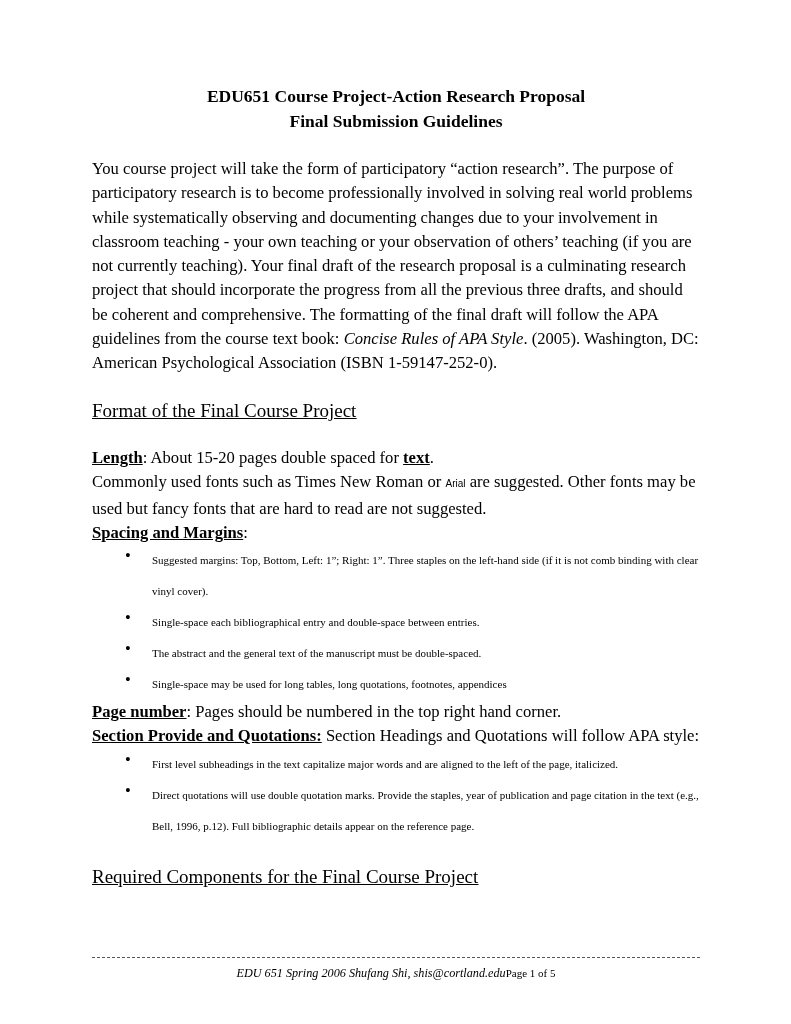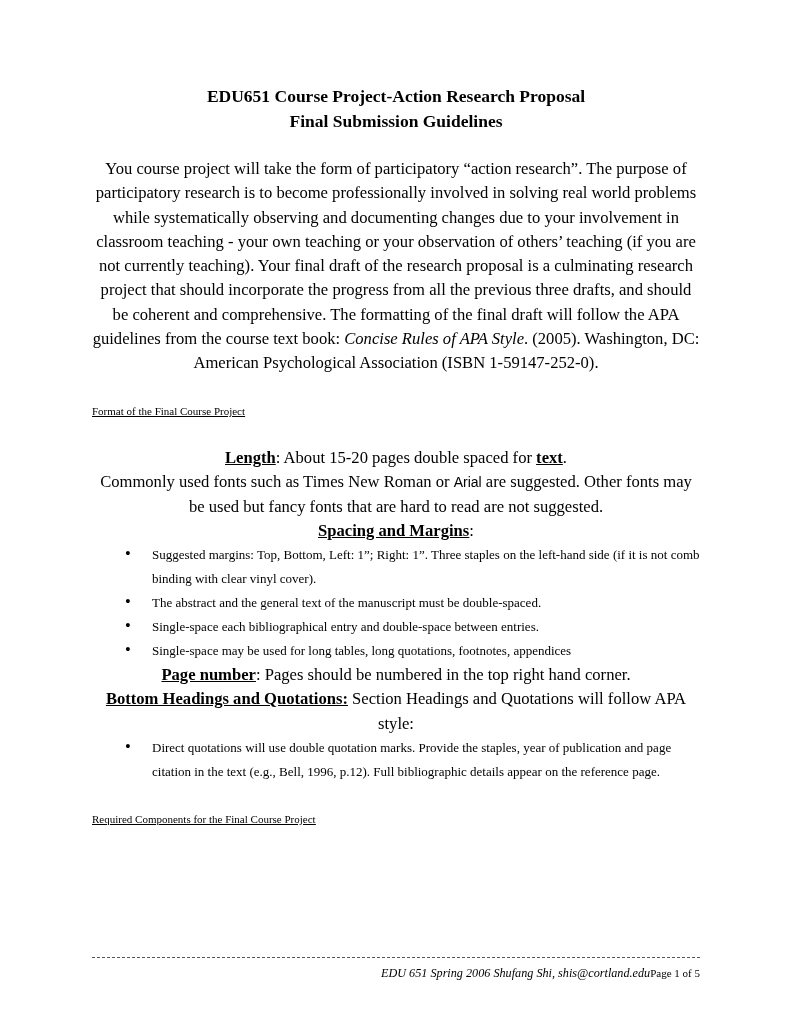--- a/index.html
+++ b/index.html
@@ -32,48 +32,48 @@
     line-height: 24.5px;
     margin: 0;
   }
   .doc-title .line2 {
     display: block;
   }
   p.para {
     margin: 0;
     font-size: 16.6px;
     line-height: 24.3px;
-    text-align: center;
+    text-align: left;
   }
   .spacer-lg { height: 24px; }
   .spacer-md { height: 23px; }
   .heading-underline {
-    font-size: 11px;
+    font-size: 19px;
     line-height: 24.3px;
     text-decoration: underline;
     margin: 0;
     display: block;
   }
   .heading-underline span { text-decoration: underline; }
   b, .bold { font-weight: bold; text-decoration: underline; }
   i, .ital { font-style: italic; }
   .sans-inline {
     font-family: "Liberation Sans", "DejaVu Sans", sans-serif;
-    font-size: 14px;
+    font-size: 10px;
   }
   ul.bullets {
     margin: 0;
     padding: 0;
     list-style: none;
   }
   ul.bullets > li {
     position: relative;
     padding-left: 60px;
-    font-size: 13px;
-    line-height: 24px;
+    font-size: 11px;
+    line-height: 31px;
     margin: 0;
   }
   ul.bullets > li::before {
     content: "\2022";
     position: absolute;
     left: 33px;
     top: -1px;
     font-size: 16.6px;
     line-height: 24.3px;
   }
@@ -86,21 +86,21 @@
     border-top: 1px dashed #555555;
     margin: 0;
     height: 0;
   }
   .footer {
     position: absolute;
     left: 92px;
     top: 964px;
     width: 608px;
     display: flex;
-    justify-content: flex-end;
+    justify-content: center;
     align-items: baseline;
   }
   .footer-left {
     font-style: italic;
     font-size: 12.2px;
     line-height: 17px;
     white-space: nowrap;
   }
   .footer-right {
     font-size: 11px;
@@ -133,30 +133,31 @@
 
     <p class="para"><b>Length</b><span>: About 15-20 pages double spaced for </span><b>text</b><span>.</span></p>
 
 
     <p class="para"><span>Commonly used fonts such as Times New Roman or </span><span class="sans-inline">Arial</span><span> are suggested. Other fonts may be used but fancy fonts that are hard to read are not suggested.</span></p>
 
     <p class="para"><b>Spacing and Margins</b><span>:</span></p>
 
     <ul class="bullets">
       <li>Suggested margins: Top, Bottom, Left: 1”; Right: 1”. Three staples on the left-hand side (if it is not comb binding with clear vinyl cover).</li>
+      <li>Single-space each bibliographical entry and double-space between entries.</li>
       <li>The abstract and the general text of the manuscript must be double-spaced.</li>
-      <li>Single-space each bibliographical entry and double-space between entries.</li>
       <li>Single-space may be used for long tables, long quotations, footnotes, appendices</li>
     </ul>
 
     <p class="para"><b>Page number</b><span>: Pages should be numbered in the top right hand corner.</span></p>
 
-    <p class="para"><b>Bottom Headings and Quotations:</b><span> Section Headings and Quotations will follow APA style:</span></p>
+    <p class="para"><b>Section Provide and Quotations:</b><span> Section Headings and Quotations will follow APA style:</span></p>
 
     <ul class="bullets">
+      <li>First level subheadings in the text capitalize major words and are aligned to the left of the page, italicized.</li>
       <li>Direct quotations will use double quotation marks.  Provide the staples, year of publication and page citation in the text (e.g., Bell, 1996, p.12).  Full bibliographic details appear on the reference page.</li>
     </ul>
 
     <div class="spacer-md"></div>
 
     <p class="heading-underline"><span>Required Components for the Final Course Project</span></p>
 
   </div>
 
   <hr class="footer-rule">

